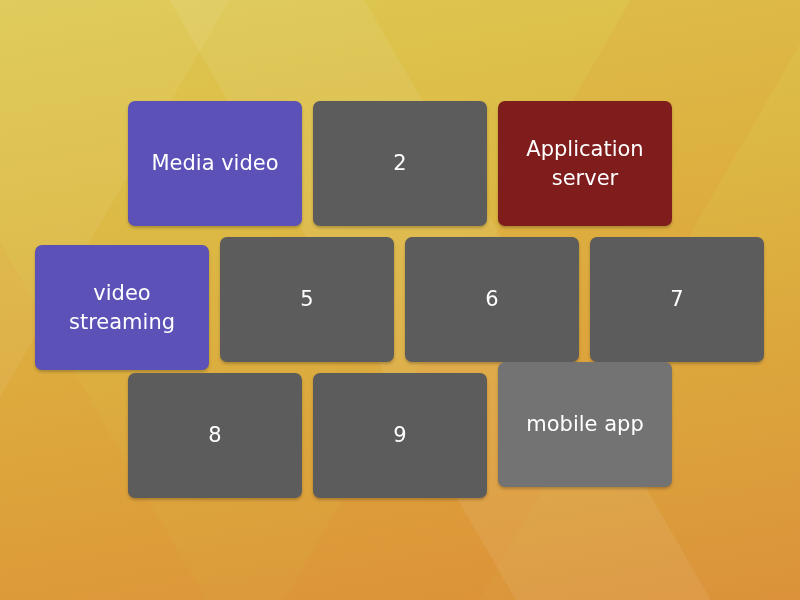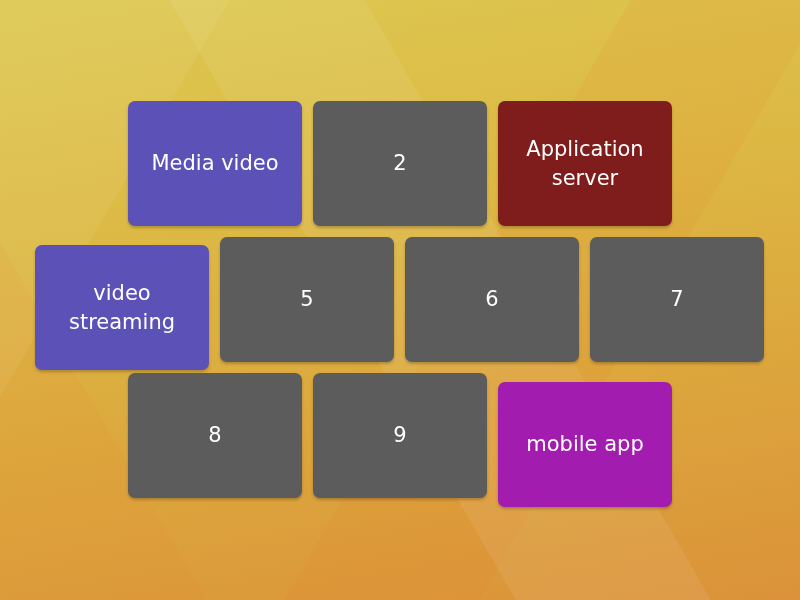--- a/index.html
+++ b/index.html
@@ -54,16 +54,16 @@
   <div class="tile" style="left:590px;top:237px;background:#5c5c5c;">
     <span>7</span>
   </div>
 
   <div class="tile" style="left:128px;top:373px;background:#5c5c5c;">
     <span>8</span>
   </div>
   <div class="tile" style="left:313px;top:373px;background:#5c5c5c;">
     <span>9</span>
   </div>
-  <div class="tile" style="left:498px;top:382px;background:#a21caf;">
+  <div class="tile" style="left:498px;top:362px;background:#737373;">
     <span>mobile app</span>
   </div>
 </div>
 
 </body></html>

